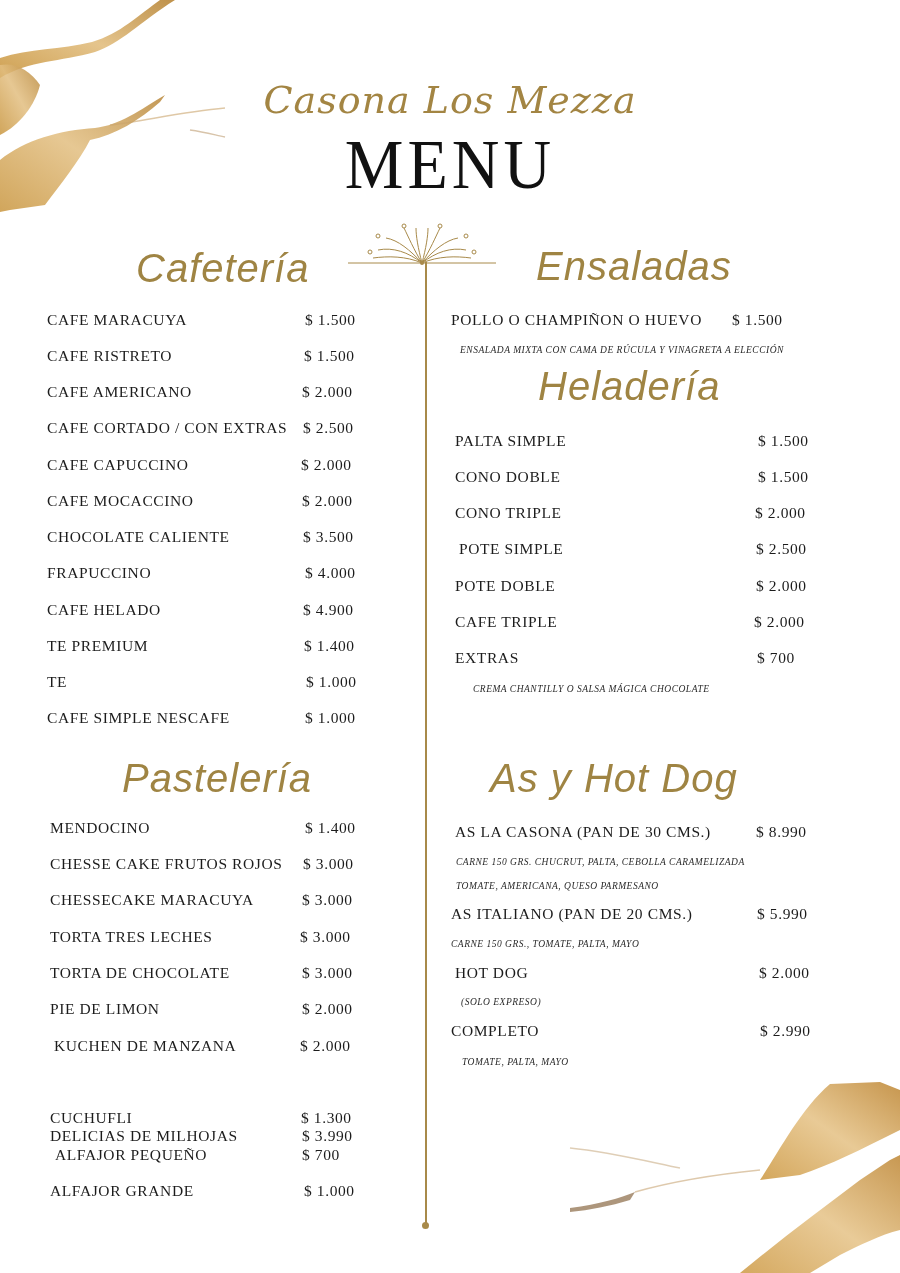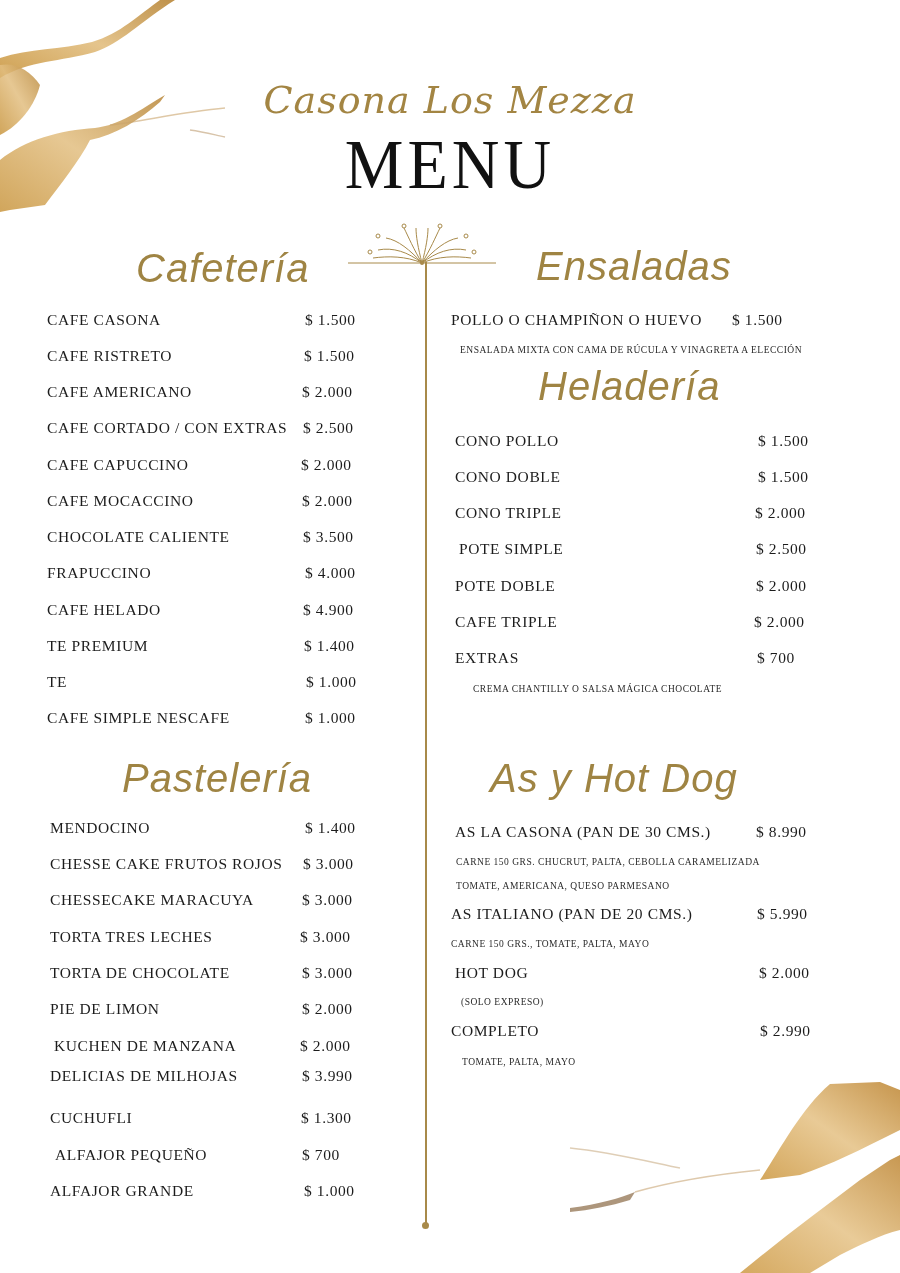--- a/index.html
+++ b/index.html
@@ -34,20 +34,21 @@
     font-size: 40px; color: #9f8443; white-space: nowrap; letter-spacing: 1px;
   }
   .row {
     position: absolute; font-size: 15.5px; letter-spacing: 0.6px; white-space: nowrap;
     color: #1c1c1c;
   }
   .row .price { position: absolute; top: 0; }
   .note {
     position: absolute; font-size: 9.5px; letter-spacing: 0.5px; white-space: nowrap;
     color: #2a2a2a;
+    font-style: italic;
   }
   .deco { position: absolute; }
 </style>
 </head>
 <body>
 
 <svg class="deco" style="left:0;top:0" width="240" height="220" viewBox="0 0 240 220">
   <defs>
     <linearGradient id="g1" x1="0" y1="1" x2="1" y2="0">
       <stop offset="0" stop-color="#c9963f"></stop>
@@ -100,21 +101,21 @@
     <circle cx="56" cy="4" r="2"></circle>
     <circle cx="92" cy="4" r="2"></circle>
   </g>
   <circle cx="74" cy="41" r="2" fill="#a88a4a"></circle>
 </svg>
 <div class="divider"></div>
 <div class="divider-dot"></div>
 
 <div class="sec-title" style="left:136px;top:246px">Cafetería</div>
 <div>
-  <div class="row" style="left:47px;top:311px;width:330px"><span>CAFE CASONA</span><span class="price" style="left:258px">$ 1.500</span></div>
+  <div class="row" style="left:47px;top:311px;width:330px"><span>CAFE MARACUYA</span><span class="price" style="left:258px">$ 1.500</span></div>
   <div class="row" style="left:47px;top:347px;width:330px"><span>CAFE RISTRETO</span><span class="price" style="left:257px">$ 1.500</span></div>
   <div class="row" style="left:47px;top:383px;width:330px"><span>CAFE AMERICANO</span><span class="price" style="left:255px">$ 2.000</span></div>
   <div class="row" style="left:47px;top:419px;width:330px"><span>CAFE CORTADO / CON EXTRAS</span><span class="price" style="left:256px">$ 2.500</span></div>
   <div class="row" style="left:47px;top:456px;width:330px"><span>CAFE CAPUCCINO</span><span class="price" style="left:254px">$ 2.000</span></div>
   <div class="row" style="left:47px;top:492px;width:330px"><span>CAFE MOCACCINO</span><span class="price" style="left:255px">$ 2.000</span></div>
   <div class="row" style="left:47px;top:528px;width:330px"><span>CHOCOLATE CALIENTE</span><span class="price" style="left:256px">$ 3.500</span></div>
   <div class="row" style="left:47px;top:564px;width:330px"><span>FRAPUCCINO</span><span class="price" style="left:258px">$ 4.000</span></div>
   <div class="row" style="left:47px;top:601px;width:330px"><span>CAFE HELADO</span><span class="price" style="left:256px">$ 4.900</span></div>
   <div class="row" style="left:47px;top:637px;width:330px"><span>TE PREMIUM</span><span class="price" style="left:257px">$ 1.400</span></div>
   <div class="row" style="left:47px;top:673px;width:330px"><span>TE</span><span class="price" style="left:259px">$ 1.000</span></div>
@@ -123,33 +124,33 @@
 
 <div class="sec-title" style="left:122px;top:756px">Pastelería</div>
 <div>
   <div class="row" style="left:50px;top:819px;width:330px"><span>MENDOCINO</span><span class="price" style="left:255px">$ 1.400</span></div>
   <div class="row" style="left:50px;top:855px;width:330px"><span>CHESSE CAKE FRUTOS ROJOS</span><span class="price" style="left:253px">$ 3.000</span></div>
   <div class="row" style="left:50px;top:891px;width:330px"><span>CHESSECAKE MARACUYA</span><span class="price" style="left:252px">$ 3.000</span></div>
   <div class="row" style="left:50px;top:928px;width:330px"><span>TORTA TRES LECHES</span><span class="price" style="left:250px">$ 3.000</span></div>
   <div class="row" style="left:50px;top:964px;width:330px"><span>TORTA DE CHOCOLATE</span><span class="price" style="left:252px">$ 3.000</span></div>
   <div class="row" style="left:50px;top:1000px;width:330px"><span>PIE DE LIMON</span><span class="price" style="left:252px">$ 2.000</span></div>
   <div class="row" style="left:54px;top:1037px;width:330px"><span>KUCHEN DE MANZANA</span><span class="price" style="left:246px">$ 2.000</span></div>
-  <div class="row" style="left:50px;top:1067px;width:330px"><span>DELICIAS DE MILHOJAS</span><span class="price" style="left:252px">$ 3.990</span></div>
+  <div class="row" style="left:50px;top:1127px;width:330px"><span>DELICIAS DE MILHOJAS</span><span class="price" style="left:252px">$ 3.990</span></div>
   <div class="row" style="left:50px;top:1109px;width:330px"><span>CUCHUFLI</span><span class="price" style="left:251px">$ 1.300</span></div>
   <div class="row" style="left:55px;top:1146px;width:330px"><span>ALFAJOR PEQUEÑO</span><span class="price" style="left:247px">$ 700</span></div>
   <div class="row" style="left:50px;top:1182px;width:330px"><span>ALFAJOR GRANDE</span><span class="price" style="left:254px">$ 1.000</span></div>
 </div>
 
 <div class="sec-title" style="left:536px;top:244px">Ensaladas</div>
 <div class="row" style="left:451px;top:311px;width:360px"><span>POLLO O CHAMPIÑON O HUEVO</span><span class="price" style="left:281px">$ 1.500</span></div>
 <div class="note" style="left:460px;top:345px">ENSALADA MIXTA CON CAMA DE RÚCULA Y VINAGRETA A ELECCIÓN</div>
 
 <div class="sec-title" style="left:538px;top:364px">Heladería</div>
 <div>
-  <div class="row" style="left:455px;top:432px;width:360px"><span>CONO POLLO</span><span class="price" style="left:303px">$ 1.500</span></div>
+  <div class="row" style="left:455px;top:432px;width:360px"><span>PALTA SIMPLE</span><span class="price" style="left:303px">$ 1.500</span></div>
   <div class="row" style="left:455px;top:468px;width:360px"><span>CONO DOBLE</span><span class="price" style="left:303px">$ 1.500</span></div>
   <div class="row" style="left:455px;top:504px;width:360px"><span>CONO TRIPLE</span><span class="price" style="left:300px">$ 2.000</span></div>
   <div class="row" style="left:459px;top:540px;width:360px"><span>POTE SIMPLE</span><span class="price" style="left:297px">$ 2.500</span></div>
   <div class="row" style="left:455px;top:577px;width:360px"><span>POTE DOBLE</span><span class="price" style="left:301px">$ 2.000</span></div>
   <div class="row" style="left:455px;top:613px;width:360px"><span>CAFE TRIPLE</span><span class="price" style="left:299px">$ 2.000</span></div>
   <div class="row" style="left:455px;top:649px;width:360px"><span>EXTRAS</span><span class="price" style="left:302px">$ 700</span></div>
   <div class="note" style="left:473px;top:684px">CREMA CHANTILLY O SALSA MÁGICA CHOCOLATE</div>
 </div>
 
 <div class="sec-title" style="left:490px;top:756px">As y Hot Dog</div>

